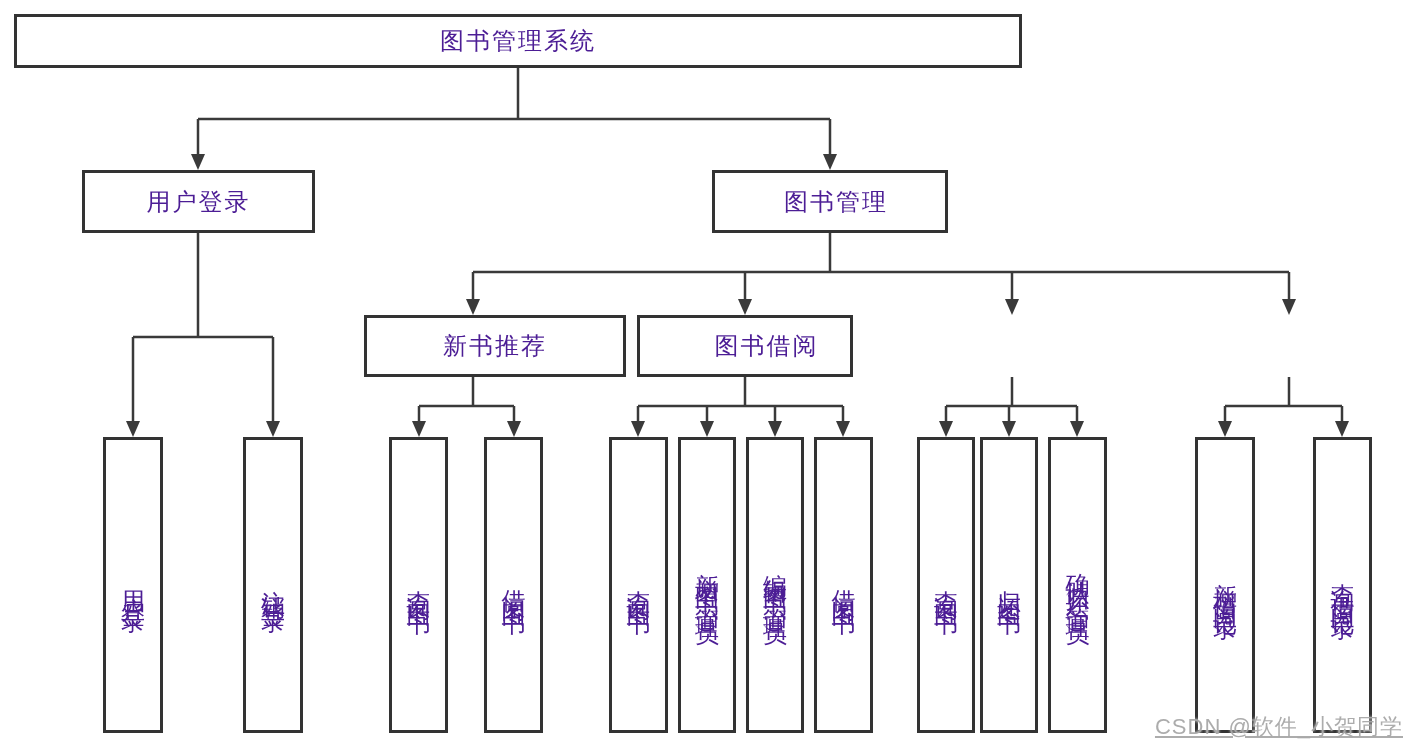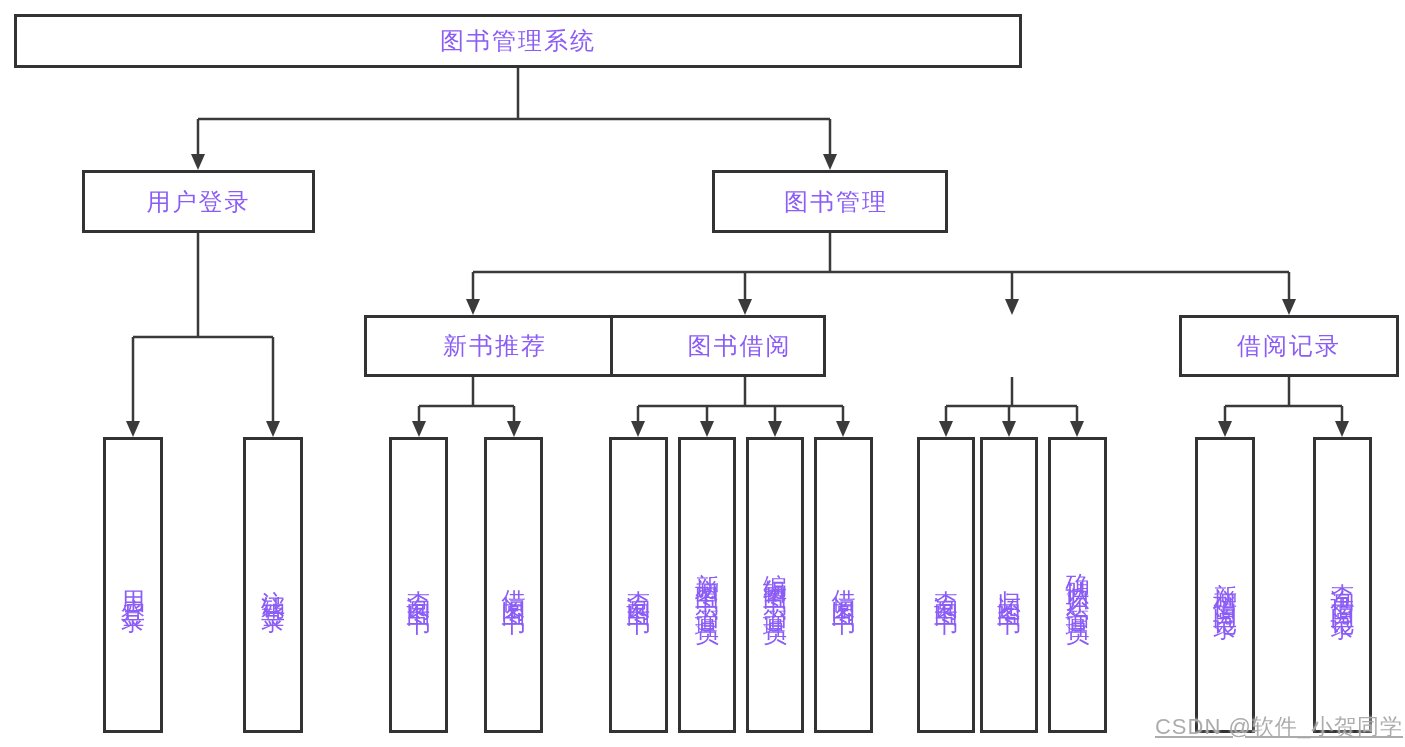--- a/index.html
+++ b/index.html
@@ -9,21 +9,21 @@
     width: 1405px;
     height: 747px;
     background: #ffffff;
     overflow: hidden;
   }
   svg.connectors { position: absolute; left: 0; top: 0; }
   .node {
     position: absolute;
     border: 3px solid #333333;
     background: #ffffff;
-    color: #8b5cf6;
+    color: #4c1d95;
     display: flex;
     align-items: center;
     justify-content: center;
     text-align: center;
     box-sizing: border-box;
   }
   .h { font-size: 24px; letter-spacing: 2px; white-space: nowrap; }
   .v {
     writing-mode: vertical-lr;
     text-orientation: mixed;
@@ -86,22 +86,21 @@
       <line x1="1342" y1="406" x2="1342" y2="421" marker-end="url(#ah)"></line>
     </g>
   </svg>
 
   <div class="node h" style="left:14px; top:14px; width:1008px; height:54px;">图书管理系统</div>
 
   <div class="node h" style="left:82px; top:170px; width:233px; height:63px;">用户登录</div>
   <div class="node h" style="left:712px; top:170px; width:236px; height:63px;padding-left:12px;">图书管理</div>
 
   <div class="node h" style="left:364px; top:315px; width:262px; height:62px;">新书推荐</div>
-  <div class="node h" style="left:610px; top:315px; width:216px; height:62px;padding-left:43px;">图书借阅</div>
-  <div class="node h" style="left:1179px; top:315px; width:220px; height:62px;">借阅记录</div>
+  <div class="node h" style="left:637px; top:315px; width:216px; height:62px;padding-left:43px;">图书借阅</div>
 
   <div class="node v" style="left:103px; top:437px; width:60px; height:296px;">用户登录</div>
   <div class="node v" style="left:243px; top:437px; width:60px; height:296px;">注销登录</div>
 
   <div class="node v" style="left:389px; top:437px; width:59px; height:296px;">查询图书</div>
   <div class="node v" style="left:484px; top:437px; width:59px; height:296px;">借阅图书</div>
 
   <div class="node v" style="left:609px; top:437px; width:59px; height:296px;">查询图书</div>
   <div class="node v" style="left:678px; top:437px; width:58px; height:296px;">新增图书（管理员）</div>
   <div class="node v" style="left:746px; top:437px; width:58px; height:296px;">编辑图书（管理员）</div>

